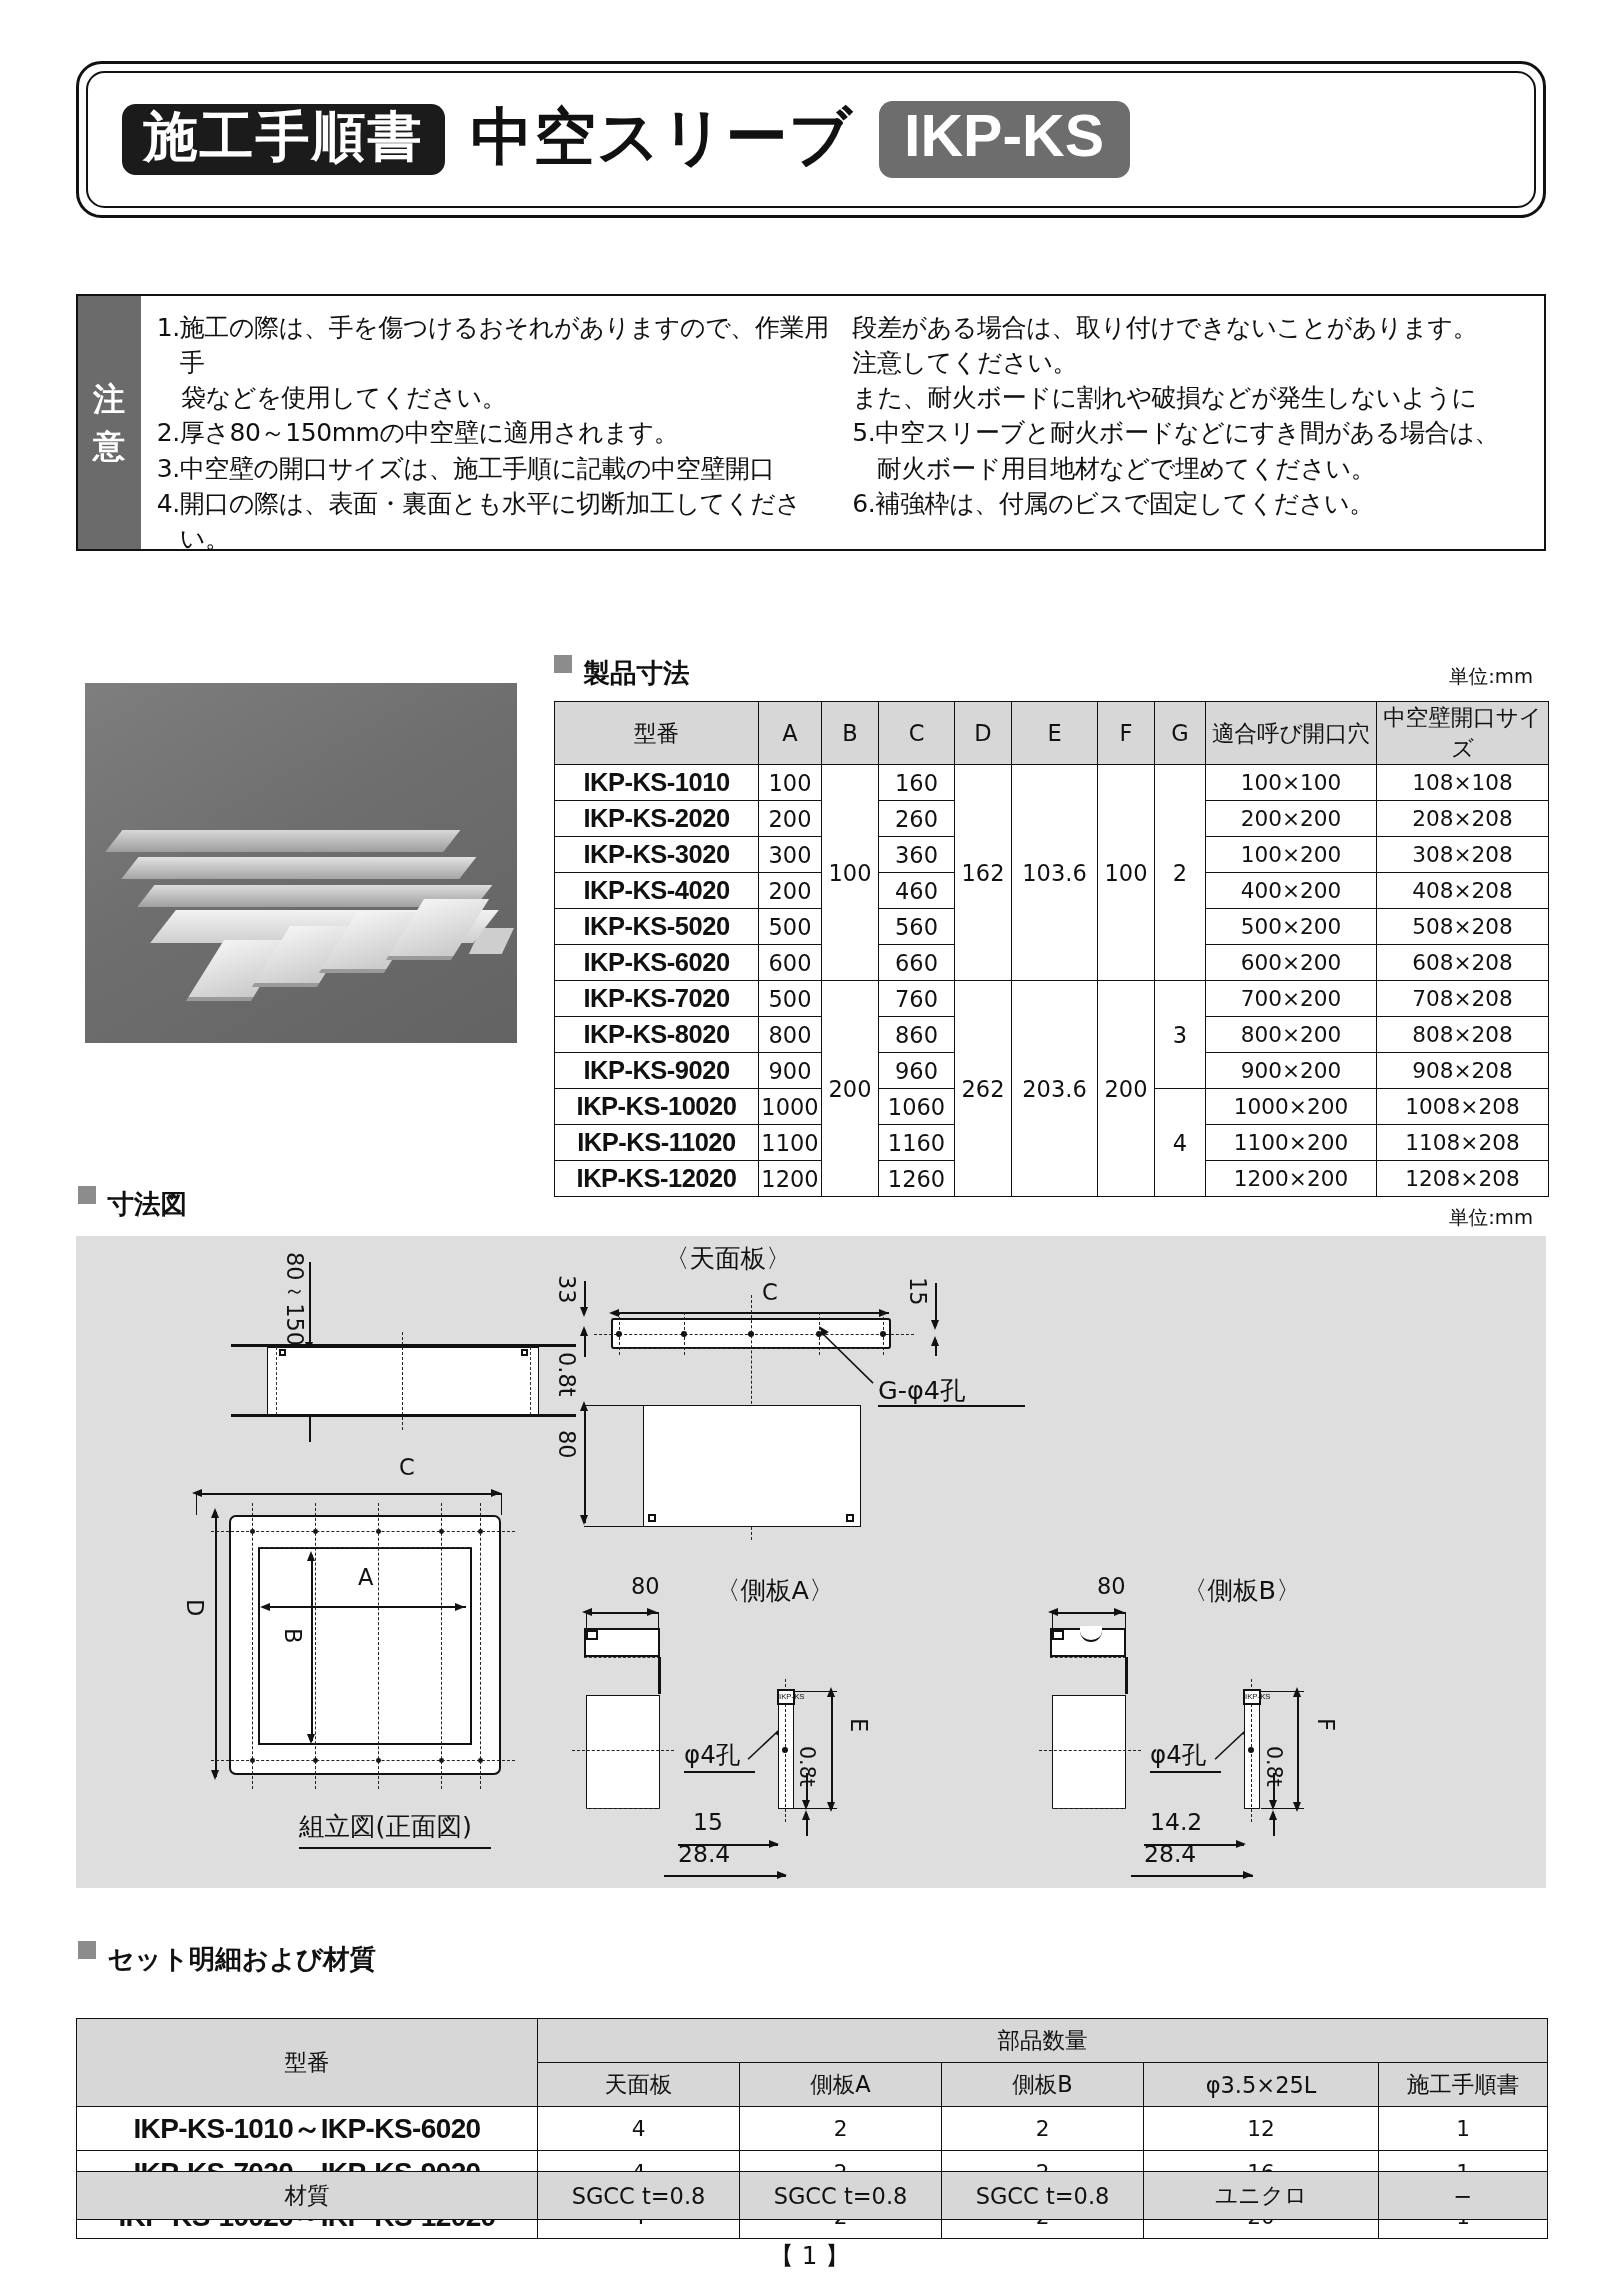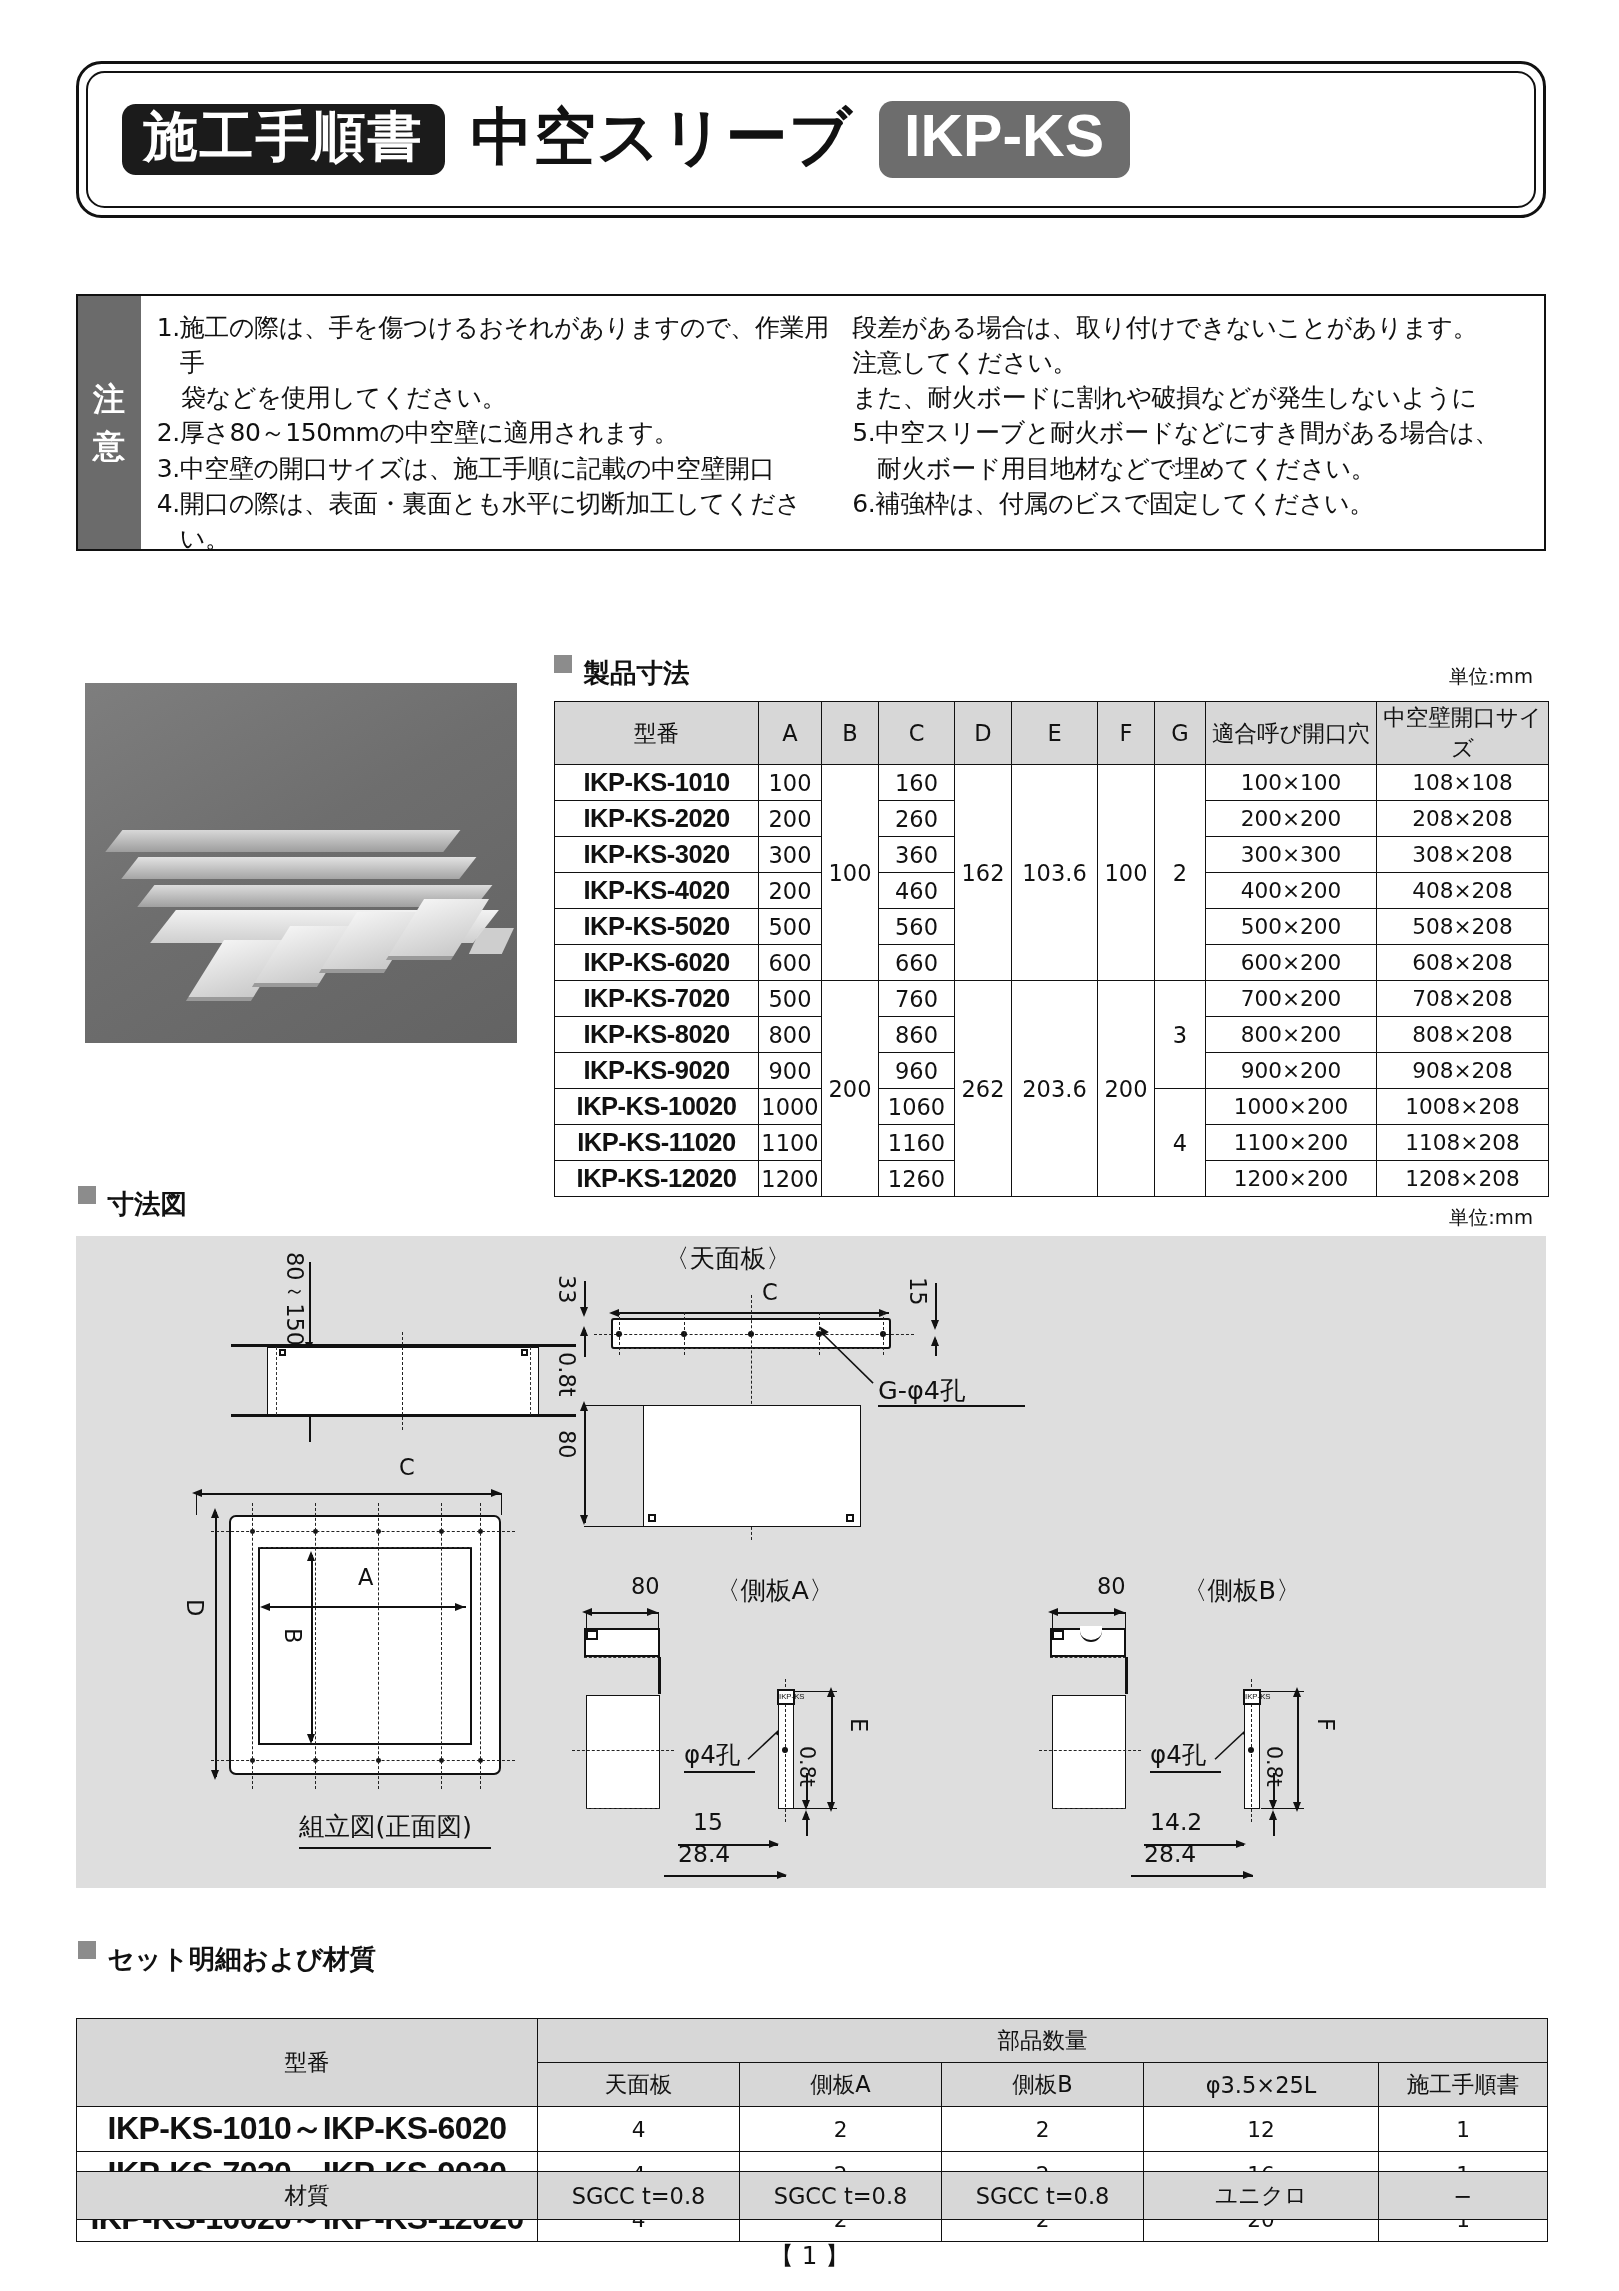--- a/index.html
+++ b/index.html
@@ -121,21 +121,21 @@
   .spec-tbl thead th{background:#d7d7d7;font-weight:normal;font-size:22.5px;height:45px;}
   .spec-tbl td.model{font-weight:bold;font-size:25.5px;letter-spacing:-0.5px;
     font-family:"Liberation Sans",sans-serif;}
   .spec-tbl td.num{font-size:22.5px;}
 
   .set-tbl{position:absolute;left:76px;top:2018px;width:1470px;
     font-size:21.6px;table-layout:fixed;}
   .set-tbl th,.set-tbl td{border:1px solid #111;text-align:center;
     vertical-align:middle;padding:0;height:43px;background:#fff;}
   .set-tbl th{background:#d7d7d7;font-weight:normal;font-size:22.5px;}
-  .set-tbl td.model{font-weight:bold;font-size:32px;letter-spacing:-0.6px;
+  .set-tbl td.model{font-weight:bold;font-size:28px;letter-spacing:-0.6px;
     font-family:"Liberation Sans",sans-serif;}
   .mat-tbl{position:absolute;left:76px;top:2171px;width:1470px;
     font-size:21.6px;table-layout:fixed;}
   .mat-tbl td{border:1px solid #111;text-align:center;vertical-align:middle;
     height:45px;background:#d7d7d7;font-size:22.5px;}
 
   
   .diagram{
     position:absolute;left:76px;top:1236px;width:1470px;height:652px;
     background:#dedede;overflow:hidden;
@@ -292,21 +292,21 @@
         <td class="model">IKP-KS-2020</td>
         <td class="num">200</td>
         <td class="num">260</td>
         <td>200×200</td>
         <td>208×208</td>
       </tr>
       <tr>
         <td class="model">IKP-KS-3020</td>
         <td class="num">300</td>
         <td class="num">360</td>
-        <td>300×300</td>
+        <td>100×200</td>
         <td>308×208</td>
       </tr>
       <tr>
         <td class="model">IKP-KS-4020</td>
         <td class="num">200</td>
         <td class="num">460</td>
         <td>400×200</td>
         <td>408×208</td>
       </tr>
       <tr>

